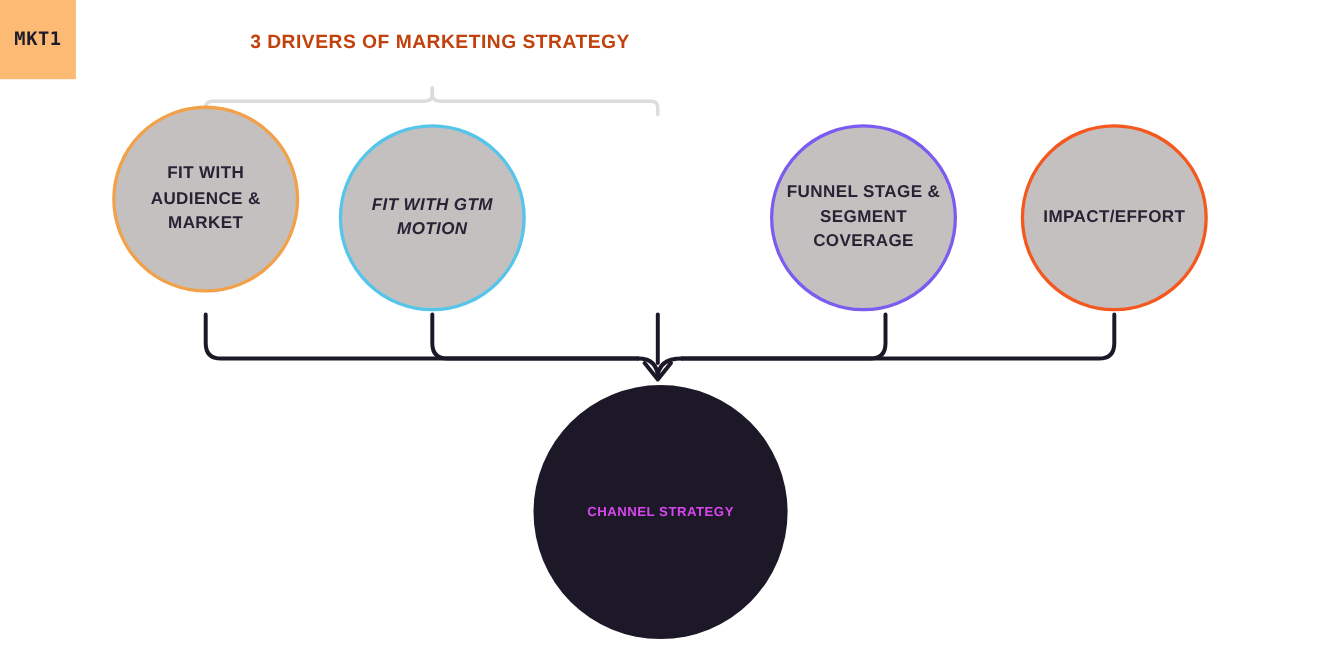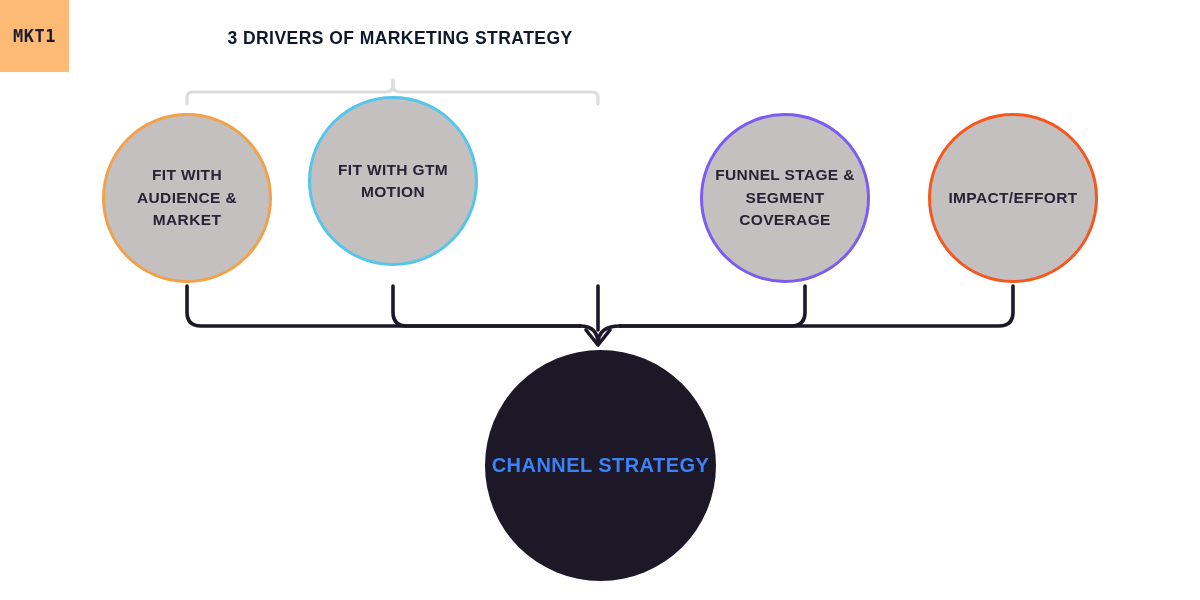--- a/index.html
+++ b/index.html
@@ -42,21 +42,21 @@
   .heading {
     position: absolute;
     left: 225px;
     top: 26px;
     width: 350px;
     text-align: center;
     font-size: 17.5px;
     font-weight: 700;
     letter-spacing: 0.45px;
     line-height: 1.38;
-    color: #0f172a;
+    color: #c2410c;
     text-transform: uppercase;
   }
 
   
   #wires {
     position: absolute;
     left: 0;
     top: 0;
     width: 1200px;
     height: 600px;
@@ -94,25 +94,25 @@
     width: 231px;
     height: 231px;
     border-radius: 50%;
     background: #1d1828;
     display: flex;
     align-items: center;
     justify-content: center;
     text-align: center;
   }
   .outcome-label {
-    font-size: 20px;
+    font-size: 12px;
     font-weight: 700;
     letter-spacing: 0.45px;
     line-height: 1.45;
-    color: #3b82f6;
+    color: #d946ef;
     text-transform: uppercase;
   }
 </style>
 </head>
 <body>
 
 <div id="canvas">
 
   <div class="badge">
     <span class="badge-label">MKT1</span>
@@ -134,25 +134,25 @@
       <path d="M805,286 L805,312 Q805,326 791,326 L620,326"></path>
       <path d="M1013,286 L1013,312 Q1013,326 999,326 L620,326"></path>
       <path d="M598,286 L598,330"></path>
       <path d="M580,326 Q598,326 598,344"></path>
       <path d="M620,326 Q598,326 598,344"></path>
     </g>
 
     <path d="M586,330 L598,345 L610,330" fill="none" stroke="#1d1828" stroke-width="3.6" stroke-linecap="round" stroke-linejoin="round"></path>
   </svg>
 
-  <div class="node" style="left:102px; top:113px; border:3.4px solid #f2a14b;">
+  <div class="node" style="left:102px; top:96px; border:3.4px solid #f2a14b;">
     <span class="node-label">FIT WITH AUDIENCE &amp; MARKET</span>
   </div>
 
-  <div class="node" style="left:308px; top:96px; border:3.4px solid #55c5ea;">
+  <div class="node" style="left:308px; top:113px; border:3.4px solid #55c5ea;font-style:italic;">
     <span class="node-label">FIT WITH GTM MOTION</span>
   </div>
 
 
   <div class="node" style="left:700px; top:113px; border:3.4px solid #7b5cf0;">
     <span class="node-label">FUNNEL STAGE &amp; SEGMENT COVERAGE</span>
   </div>
 
   <div class="node" style="left:928px; top:113px; border:3.4px solid #f4581f;">
     <span class="node-label">IMPACT/EFFORT</span>

